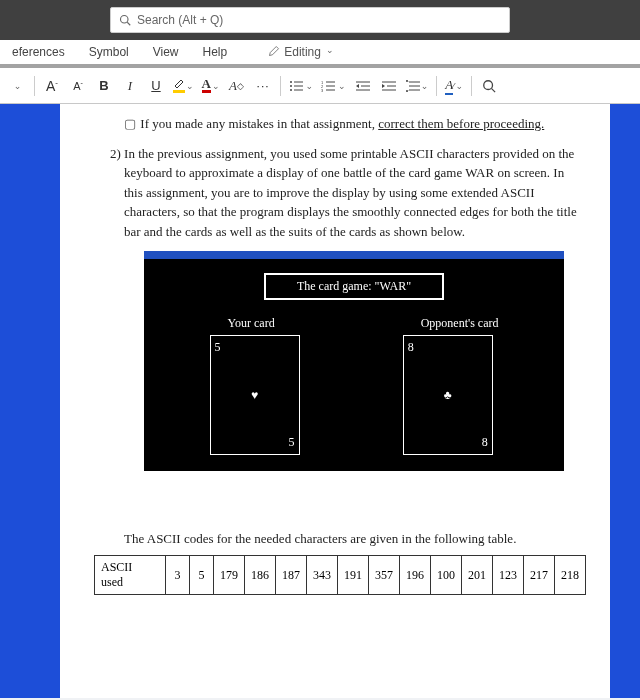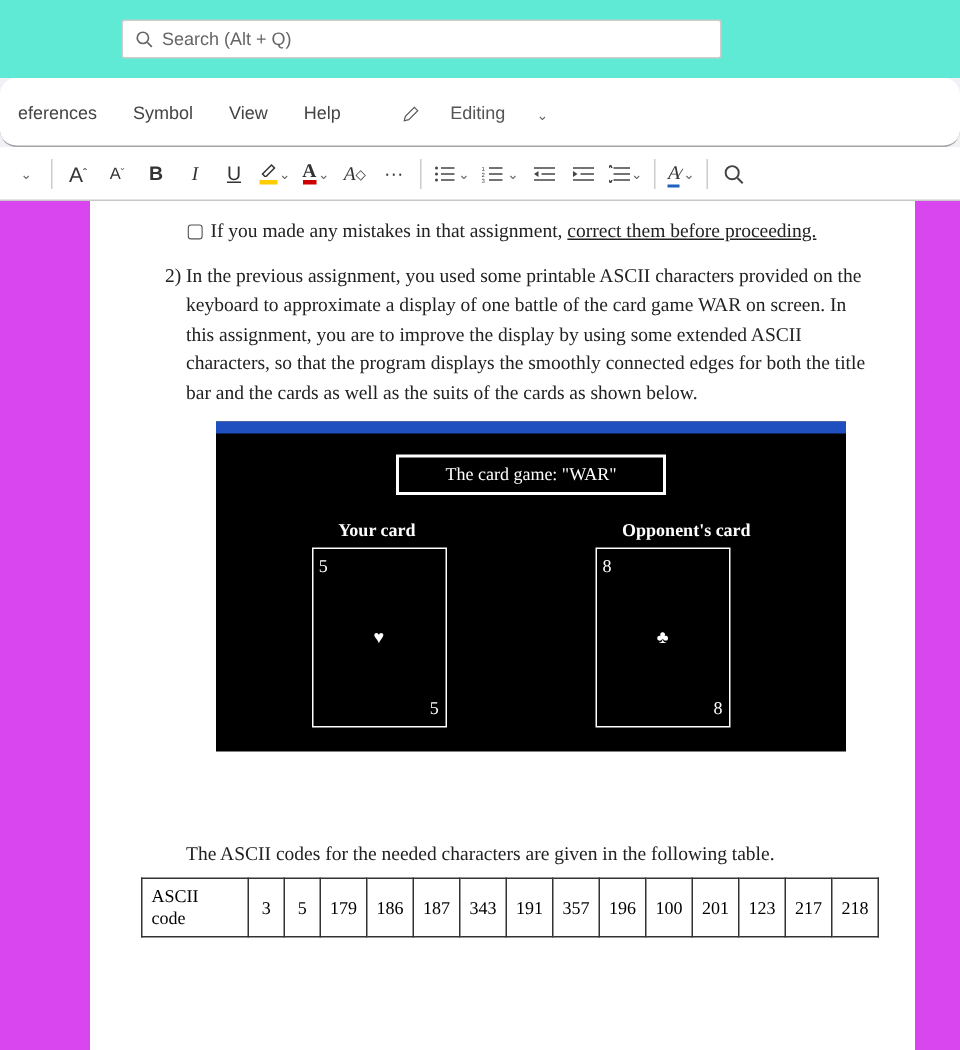--- a/index.html
+++ b/index.html
@@ -4,64 +4,63 @@
 <style>
   * { box-sizing: border-box; margin: 0; padding: 0; }
   body {
     width: 640px;
     height: 700px;
     font-family: 'Segoe UI', Tahoma, sans-serif;
     background: #f0f2f5;
     overflow: hidden;
   }
   .topbar {
-    height: 52px;
-    background: #5eead4;
-    display: flex;
-    align-items: center;
-    padding-left: 81px;
+    height: 40px;
+    background: #404040;
+    display: flex;
+    align-items: center;
+    padding-left: 110px;
   }
   .searchbox {
     width: 400px;
     height: 26px;
     background: #fff;
     border: 1px solid #ccc;
     border-radius: 2px;
     display: flex;
     align-items: center;
     padding: 0 8px;
     color: #666;
     font-size: 12px;
   }
   .searchbox svg { margin-right: 6px; }
   .tabrow {
-    height: 46px;
+    height: 28px;
     background: #fff;
     display: flex;
     align-items: center;
     padding-left: 0;
-    border-bottom: 1px solid #a3a3a3;
+    border-bottom: 4px solid #a3a3a3;
     font-size: 12px;
     color: #444;
-    border-radius: 11px;
   }
   .tab {
     padding: 0 12px;
     height: 100%;
     display: flex;
     align-items: center;
     cursor: pointer;
   }
   .editing {
     display: flex;
-    align-items: flex-end;
+    align-items: flex-start;
     color: #555;
     border: 1px solid transparent;
     padding: 2px 6px;
-    gap: 20px;
+    gap: 4px;
   }
   .editing svg { width: 12px; height: 12px; }
   .toolbar {
     height: 36px;
     background: #fff;
     border-bottom: 1px solid #c8c8c8;
     display: flex;
     align-items: center;
     padding: 0 4px;
     gap: 0;
@@ -75,21 +74,21 @@
     align-items: center;
     justify-content: center;
     cursor: pointer;
     padding: 0 4px;
   }
   .sep { width: 1px; height: 20px; background: #ccc; margin: 0 4px; }
   .chev { font-size: 9px; color: #666; margin-left: 1px; }
   .doc-area {
     height: calc(700px - 106px);
     overflow: auto;
-    background: #d946ef;
+    background: #1d4ed8;
     padding: 0;
   }
   .page {
     background: #fff;
     margin: 0 30px 0 60px;
     padding: 10px 24px 20px 24px;
     min-height: 100%;
   }
   .para {
     font-family: 'Times New Roman', serif;
@@ -121,21 +120,21 @@
     color: #fff;
     font-size: 12px;
   }
   .cards-row {
     display: flex;
     justify-content: space-around;
     gap: 40px;
     padding: 0 20px;
   }
   .card-col { color: #fff; font-size: 12px; text-align: left; }
-  .card-label { margin-bottom: 4px; margin-left: 18px; font-weight: bold; }
+  .card-label { margin-bottom: 4px; margin-left: 18px; }
   .card {
     width: 90px;
     height: 120px;
     border: 1px solid #fff;
     position: relative;
     color: #fff;
   }
   .card .tl { position: absolute; top: 4px; left: 4px; font-size: 12px; }
   .card .br { position: absolute; bottom: 4px; right: 4px; font-size: 12px; }
   .card .mid { position: absolute; top: 50%; left: 50%; transform: translate(-50%,-50%); font-size: 12px; }
@@ -314,21 +313,21 @@
           </div>
         </div>
       </div>
     </div>
 
     <p class="tabletext">The ASCII codes for the needed characters are given in the following table.</p>
 
     <table class="ascii">
       <tbody>
           <tr>
-        <td class="lbl">ASCII code</td>
+        <td class="lbl">ASCII used</td>
         <td>3</td>
         <td>5</td>
         <td>179</td>
         <td>186</td>
         <td>187</td>
         <td>343</td>
         <td>191</td>
         <td>357</td>
         <td>196</td>
         <td>100</td>

